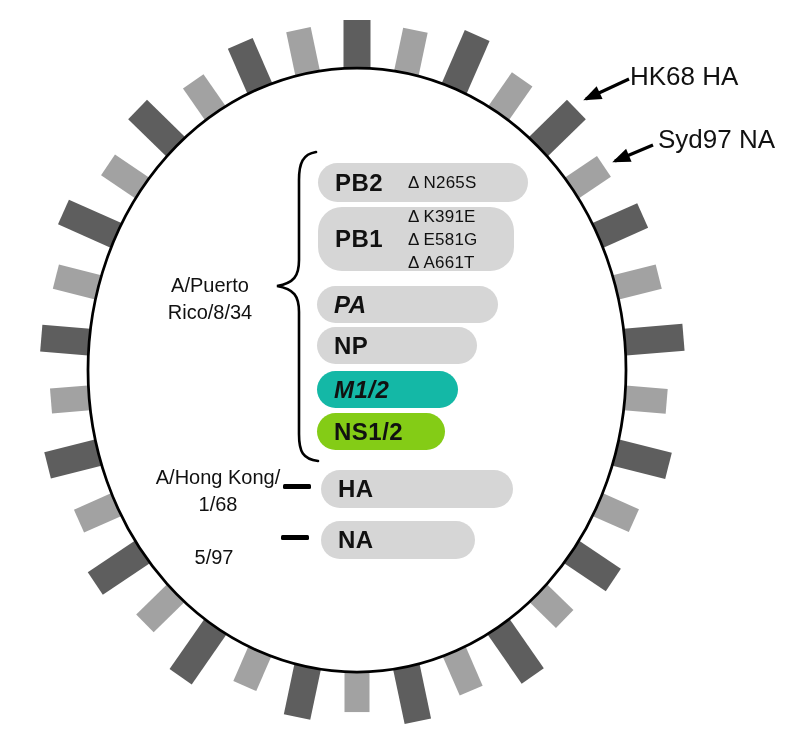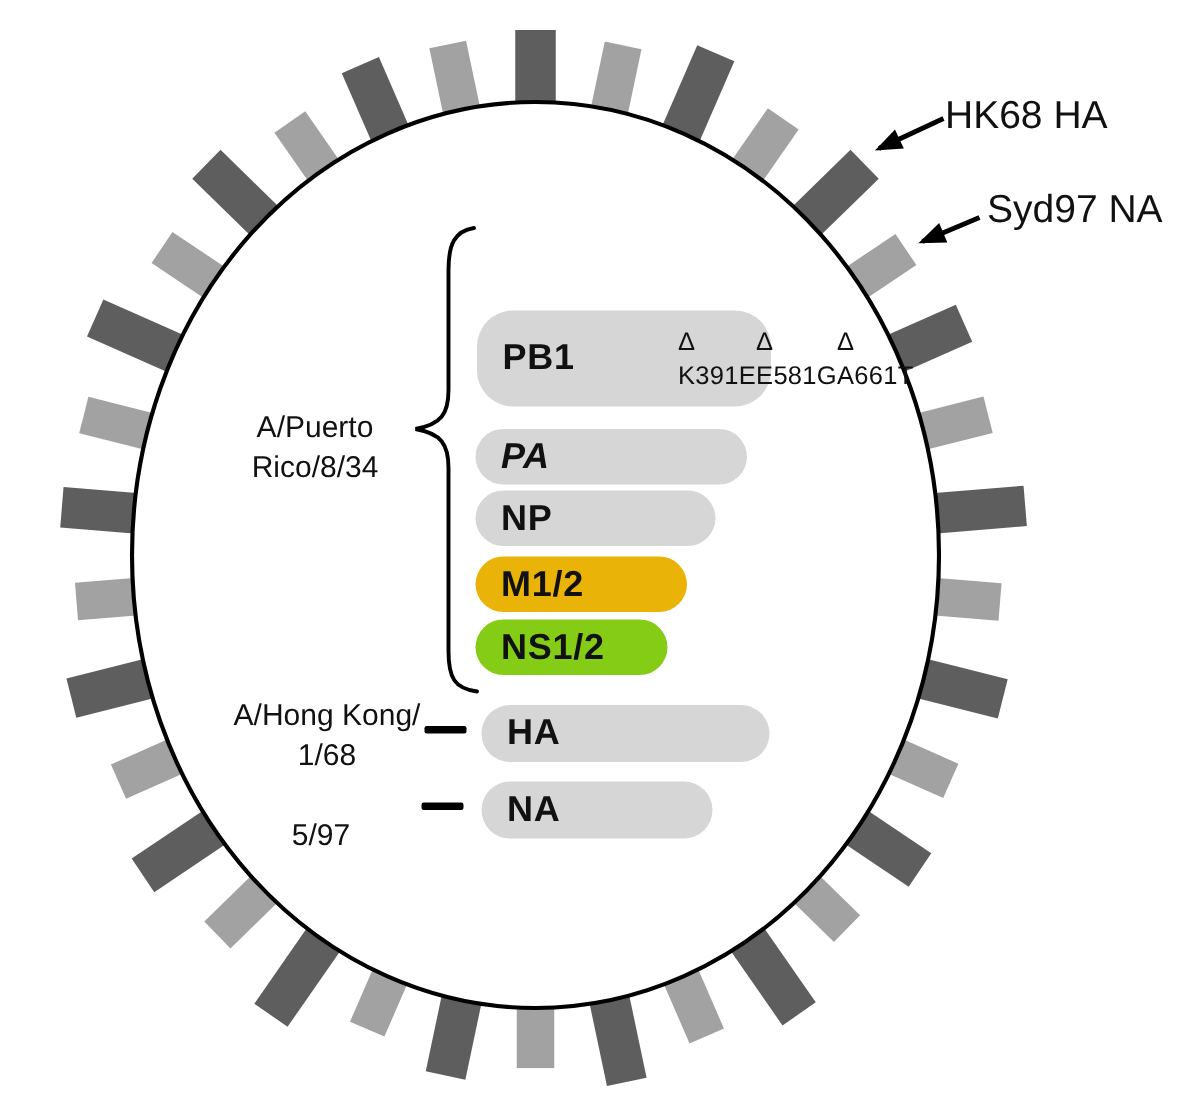--- a/index.html
+++ b/index.html
@@ -10,21 +10,21 @@
   #art{position:absolute;left:0;top:0;}
   
   .seg{
     position:absolute;background:#d6d6d6;display:flex;align-items:center;
   }
   .seg-label{
     margin-left:17px;width:73px;flex:0 0 auto;
     font-size:24px;font-weight:700;letter-spacing:.5px;
   }
   .mut{font-size:17px;font-weight:400;letter-spacing:.2px;line-height:23px;}
-  .mut-col{display:flex;flex-direction:row;margin-left:44px;}
+  .mut-col{display:flex;flex-direction:column;}
   #seg-pb2{left:318px;top:163px;width:210px;height:39px;border-radius:20px;}
   #seg-pb1{left:318px;top:207px;width:196px;height:64px;border-radius:24px;}
   #seg-pa {left:317px;top:286px;width:181px;height:37px;border-radius:19px;}
   #seg-np {left:317px;top:327px;width:160px;height:37px;border-radius:19px;}
   #seg-m12{left:317px;top:371px;width:141px;height:37px;border-radius:19px;}
   #seg-ns12{left:317px;top:413px;width:128px;height:37px;border-radius:19px;}
   #seg-ha {left:321px;top:470px;width:192px;height:38px;border-radius:19px;}
   #seg-na {left:321px;top:521px;width:154px;height:38px;border-radius:19px;}
   
   .strain{position:absolute;text-align:center;font-size:20px;line-height:27px;margin-top:16px;}
@@ -80,39 +80,43 @@
       <ellipse cx="357" cy="370" rx="269" ry="302" fill="#ffffff" stroke="#000000" stroke-width="2.75"></ellipse>
       <path d="M 316,152 C 303,154 299,163 299,180 L 299,260 C 299,276 294,283 277,286 C 294,289 299,296 299,312 L 299,434 C 299,452 303,459 318,461" fill="none" stroke="#000000" stroke-width="2.6" stroke-linecap="round"></path>
       <rect x="283" y="484" width="28" height="5" rx="1.5" fill="#000000"></rect>
       <rect x="281" y="535" width="28" height="5" rx="1.5" fill="#000000"></rect>
       <line x1="629" y1="79" x2="586" y2="99" stroke="#000000" stroke-width="3.2"></line>
       <path d="M 3,0 L -15,-7 L -15,7 Z" fill="#000000" transform="translate(586 99) rotate(155.1)"></path>
       <line x1="653" y1="145" x2="615" y2="161" stroke="#000000" stroke-width="3.2"></line>
       <path d="M 3,0 L -15,-7 L -15,7 Z" fill="#000000" transform="translate(615 161) rotate(157.2)"></path>
     </svg>
 
+  <div class="seg" id="seg-pb2" style="background: rgb(214, 214, 214);">
+    <span class="seg-label">PB2</span>
+    <span class="mut">Δ N265S</span>
+  </div>
 
   <div class="seg" id="seg-pb1" style="background: rgb(214, 214, 214);">
     <span class="seg-label">PB1</span>
     <span class="mut-col">
       <span class="mut">Δ K391E</span>
       <span class="mut">Δ E581G</span>
       <span class="mut">Δ A661T</span>
     </span>
   </div>
 
   <div class="seg" id="seg-pa" style="background: rgb(214, 214, 214); font-style: italic;">
     <span class="seg-label">PA</span>
   </div>
 
   <div class="seg" id="seg-np" style="background: rgb(214, 214, 214);">
     <span class="seg-label">NP</span>
   </div>
 
-  <div class="seg" id="seg-m12" style="background: #eab308;">
+  <div class="seg" id="seg-m12" style="background: #14b8a6; font-style: italic;">
     <span class="seg-label">M1/2</span>
   </div>
 
   <div class="seg" id="seg-ns12" style="background: #84cc16;">
     <span class="seg-label">NS1/2</span>
   </div>
 
   <div class="seg" id="seg-ha" style="background: rgb(214, 214, 214);">
     <span class="seg-label">HA</span>
   </div>

